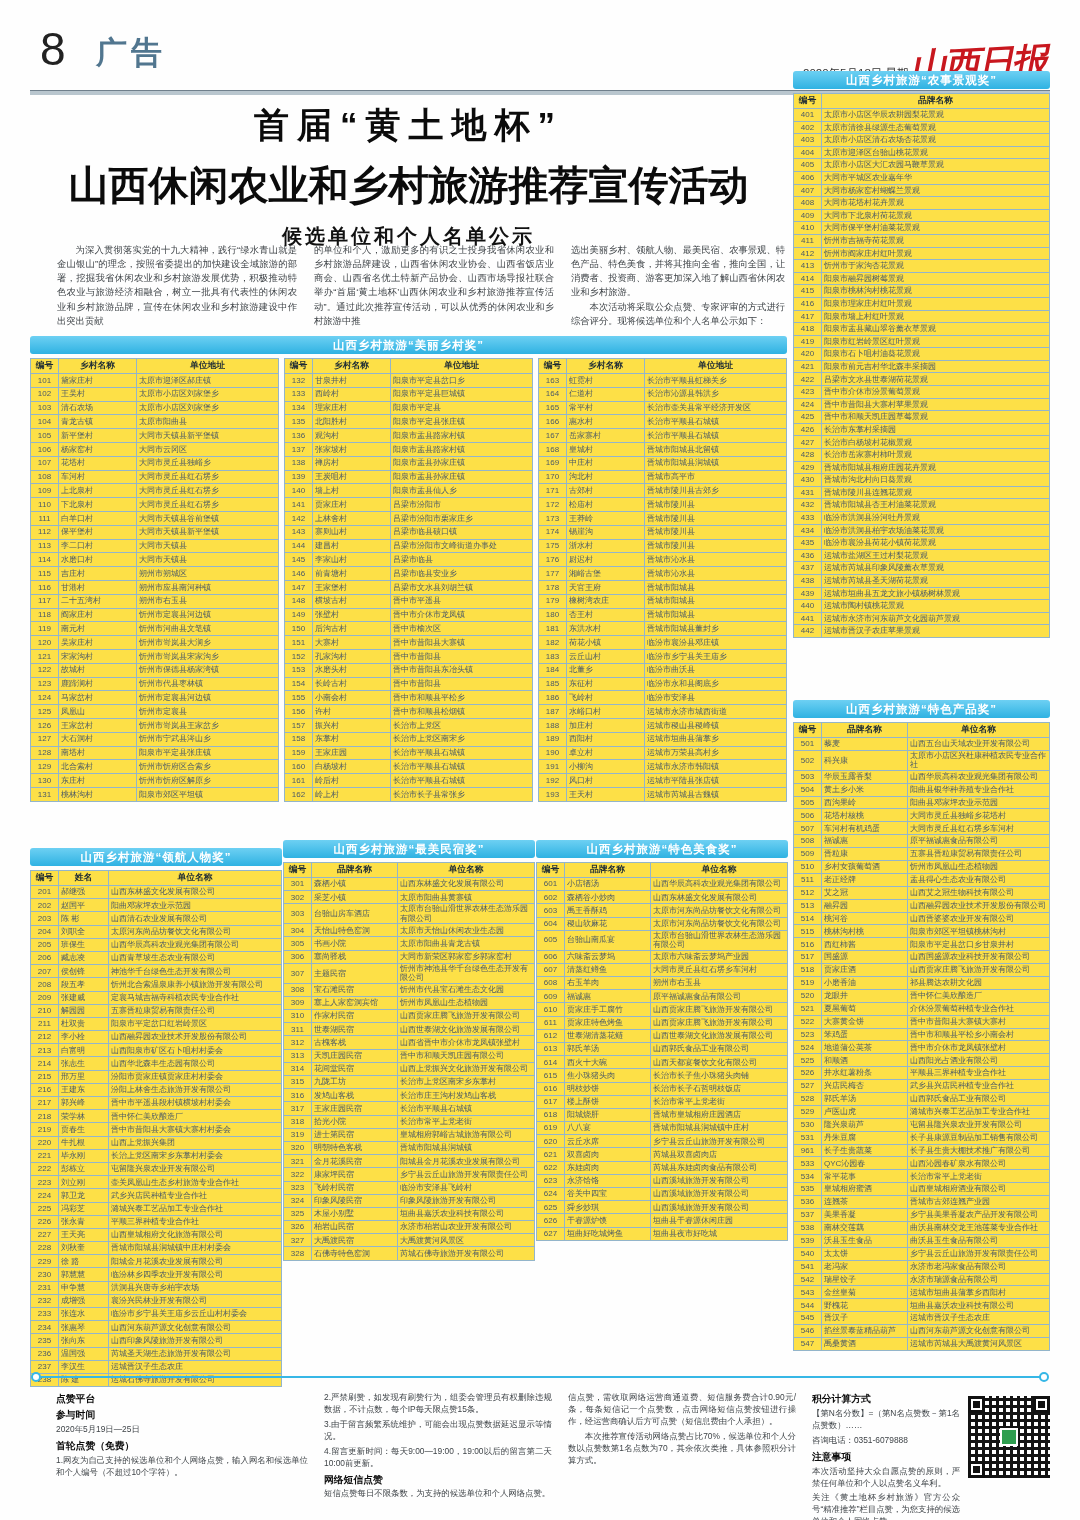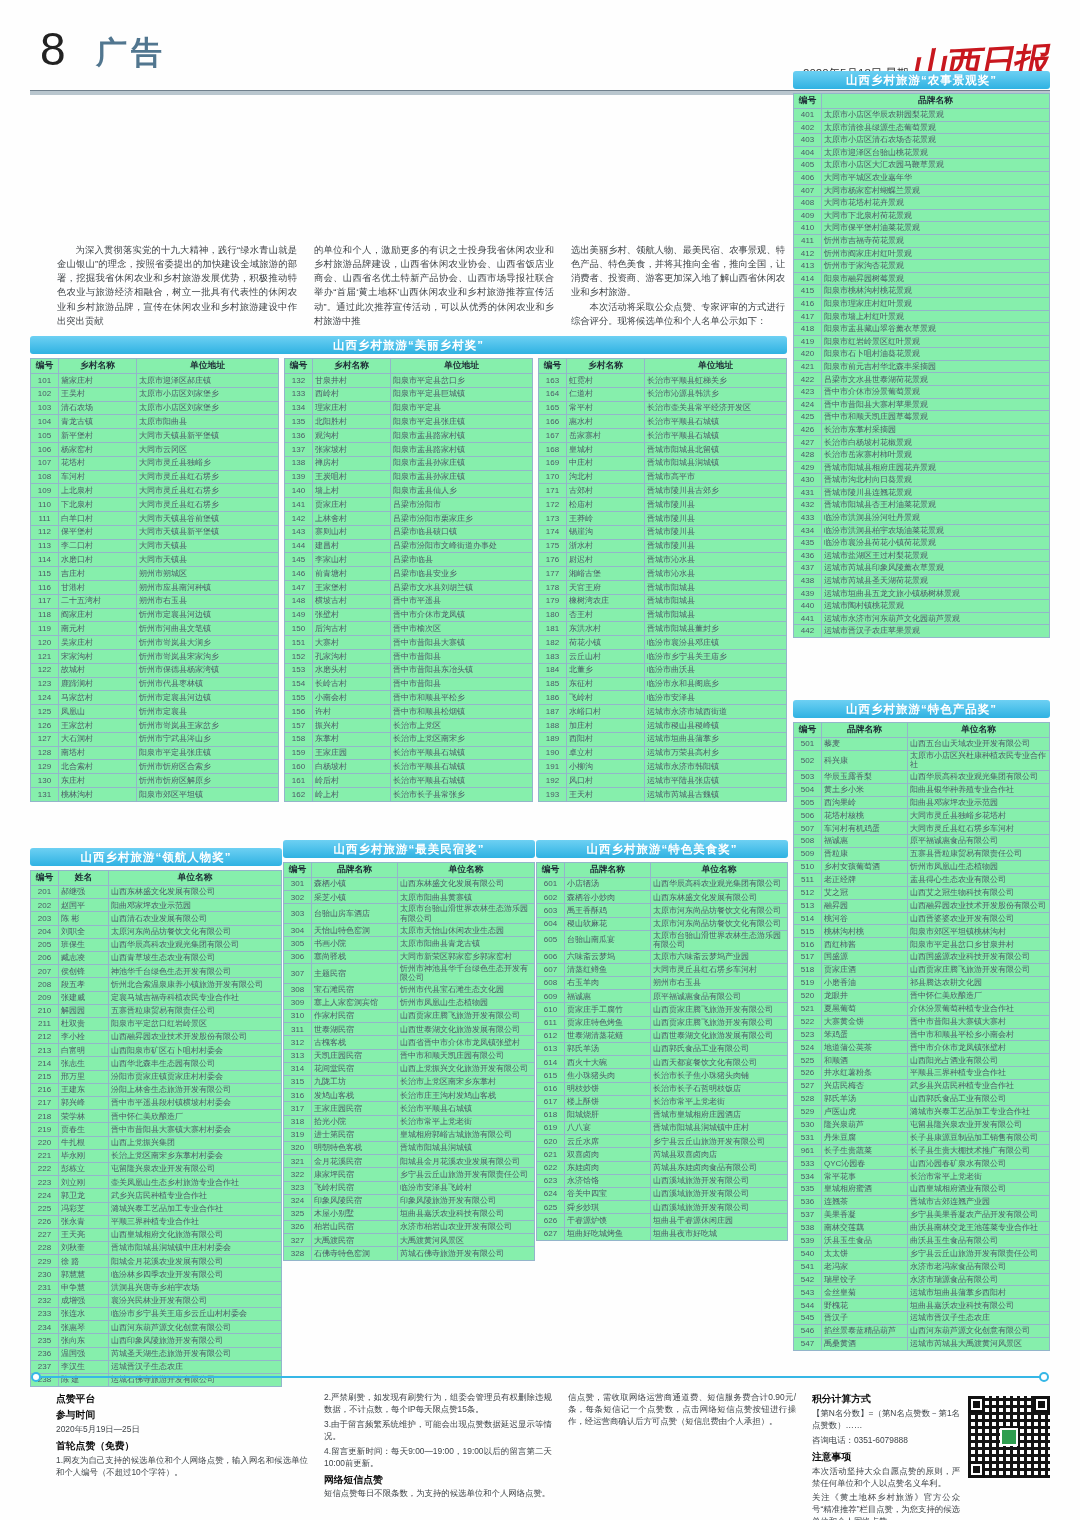--- a/index.html
+++ b/index.html
@@ -25,21 +25,21 @@
   .intro-col{top:243px;width:240px;font-size:9.3px;line-height:1.52;color:#3f4448;text-align:justify;}
   .intro-col p{margin:0;}
   .intro-col p.ind{text-indent:2em;}
   .ic1{left:57px;} .ic2{left:314px;} .ic3{left:571px;width:214px;}
 
   
   .pill{height:18px;line-height:18px;text-align:center;color:#ffffff;font-weight:700;font-size:11.5px;
         background:linear-gradient(180deg,#6dd0f3 0%,#2fb2e2 100%);border-radius:3px;letter-spacing:1px;}
 
   
-  table{width:100%;border-collapse:collapse;table-layout:fixed;background:#86efac;}
+  table{width:100%;border-collapse:collapse;table-layout:fixed;background:#fde047;}
   th,td{border:1px solid #93b5ca;padding:0 2px;overflow:hidden;vertical-align:middle;}
   th{font-size:8.8px;color:#1d2b35;font-weight:700;height:14px;}
   td{font-size:8px;color:#4c5a66;line-height:1.18;}
   td:first-child{text-align:center;color:#4c5a66;}
   .t-beauty td{height:12.8px;}
   .t-farm td{height:11.6px;}
   .t-leader td{height:12.2px;}
   .t-minsu td{height:12.2px;}
   .t-food td{height:12.2px;}
   .t-prod td{height:11.9px;}
@@ -77,20 +77,25 @@
 <body>
 
 <div class="page">
 
   <div class="abs page-no">8</div>
   <div class="abs section-name">广告</div>
   <div class="abs head-date">2020年5月18日 星期一</div>
   <div class="abs paper-logo">山西日报</div>
   <div class="abs head-rule"></div>
 
+  <div class="abs title-wrap">
+    <div class="title-1">首届“黄土地杯”</div>
+    <div class="title-2">山西休闲农业和乡村旅游推荐宣传活动</div>
+    <div class="title-3">候选单位和个人名单公示</div>
+  </div>
 
   <div class="abs intro-col ic1">
     <p class="ind">为深入贯彻落实党的十九大精神，践行“绿水青山就是金山银山”的理念，按照省委提出的加快建设全域旅游的部署，挖掘我省休闲农业和乡村旅游发展优势，积极推动特色农业与旅游经济相融合，树立一批具有代表性的休闲农业和乡村旅游品牌，宣传在休闲农业和乡村旅游建设中作出突出贡献</p>
   </div>
   <div class="abs intro-col ic2">
     <p>的单位和个人，激励更多的有识之士投身我省休闲农业和乡村旅游品牌建设，山西省休闲农业协会、山西省饭店业商会、山西省名优土特新产品协会、山西市场导报社联合举办“首届‘黄土地杯’山西休闲农业和乡村旅游推荐宣传活动”。通过此次推荐宣传活动，可以从优秀的休闲农业和乡村旅游中推</p>
   </div>
   <div class="abs intro-col ic3">
     <p>选出美丽乡村、领航人物、最美民宿、农事景观、特色产品、特色美食，并将其推向全省，推向全国，让消费者、投资商、游客更加深入地了解山西省休闲农业和乡村旅游。</p>
     <p class="ind">本次活动将采取公众点赞、专家评审的方式进行综合评分。现将候选单位和个人名单公示如下：</p>
@@ -1609,20 +1614,21 @@
     </div>
     <div class="fcol fc2">
       <p>2.严禁刷赞，如发现有刷赞行为，组委会管理员有权删除违规数据，不计点数，每个IP每天限点赞15条。</p>
       <p>3.由于留言频繁系统维护，可能会出现点赞数据延迟显示等情况。</p>
       <p>4.留言更新时间：每天9:00—19:00，19:00以后的留言第二天10:00前更新。</p>
       <h4>网络短信点赞</h4>
       <p>短信点赞每日不限条数，为支持的候选单位和个人网络点赞。</p>
     </div>
     <div class="fcol fc3">
       <p>信点赞，需收取网络运营商通道费、短信服务费合计0.90元/条，每条短信记一个点赞数，点击网络短信点赞按钮进行操作，经运营商确认后方可点赞（短信息费由个人承担）。</p>
+      <p class="ind">本次推荐宣传活动网络点赞占比70%，候选单位和个人分数以点赞数第1名点数为70，其余依次类推，具体参照积分计算方式。</p>
     </div>
     <div class="fcol fc4">
       <div class="fc4-text">
         <h4>积分计算方式</h4>
         <p>【第N名分数】=（第N名点赞数－第1名点赞数）……</p>
         <p>咨询电话：0351-6079888</p>
         <h4>注意事项</h4>
         <p>本次活动坚持大众自愿点赞的原则，严禁任何单位和个人以点赞名义牟利。</p>
         <p>关注《黄土地杯乡村旅游》官方公众号“精准推荐”栏目点赞，为您支持的候选单位和个人网络点赞。</p>
       </div>

